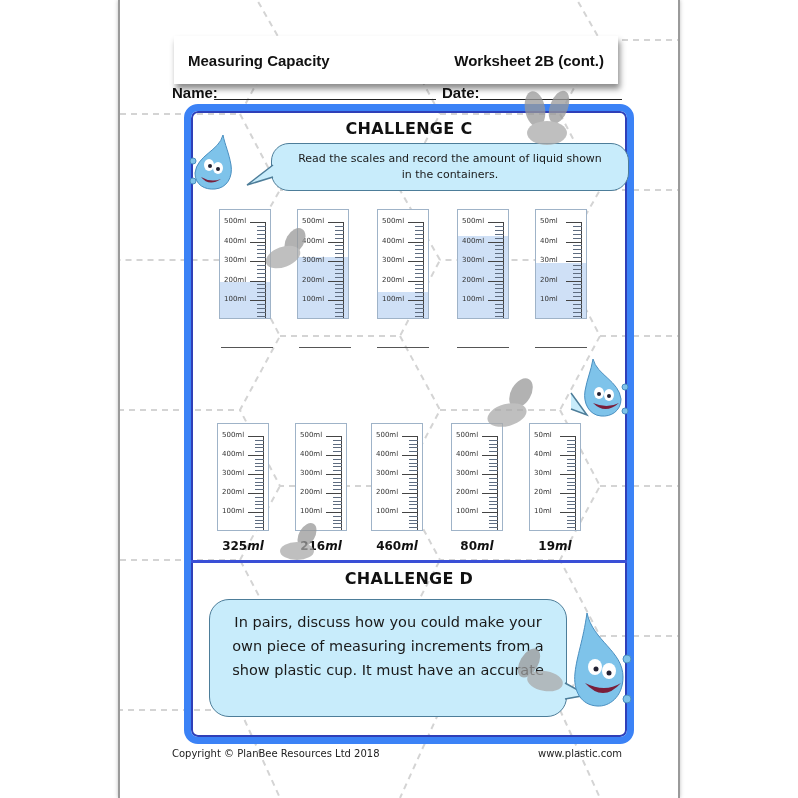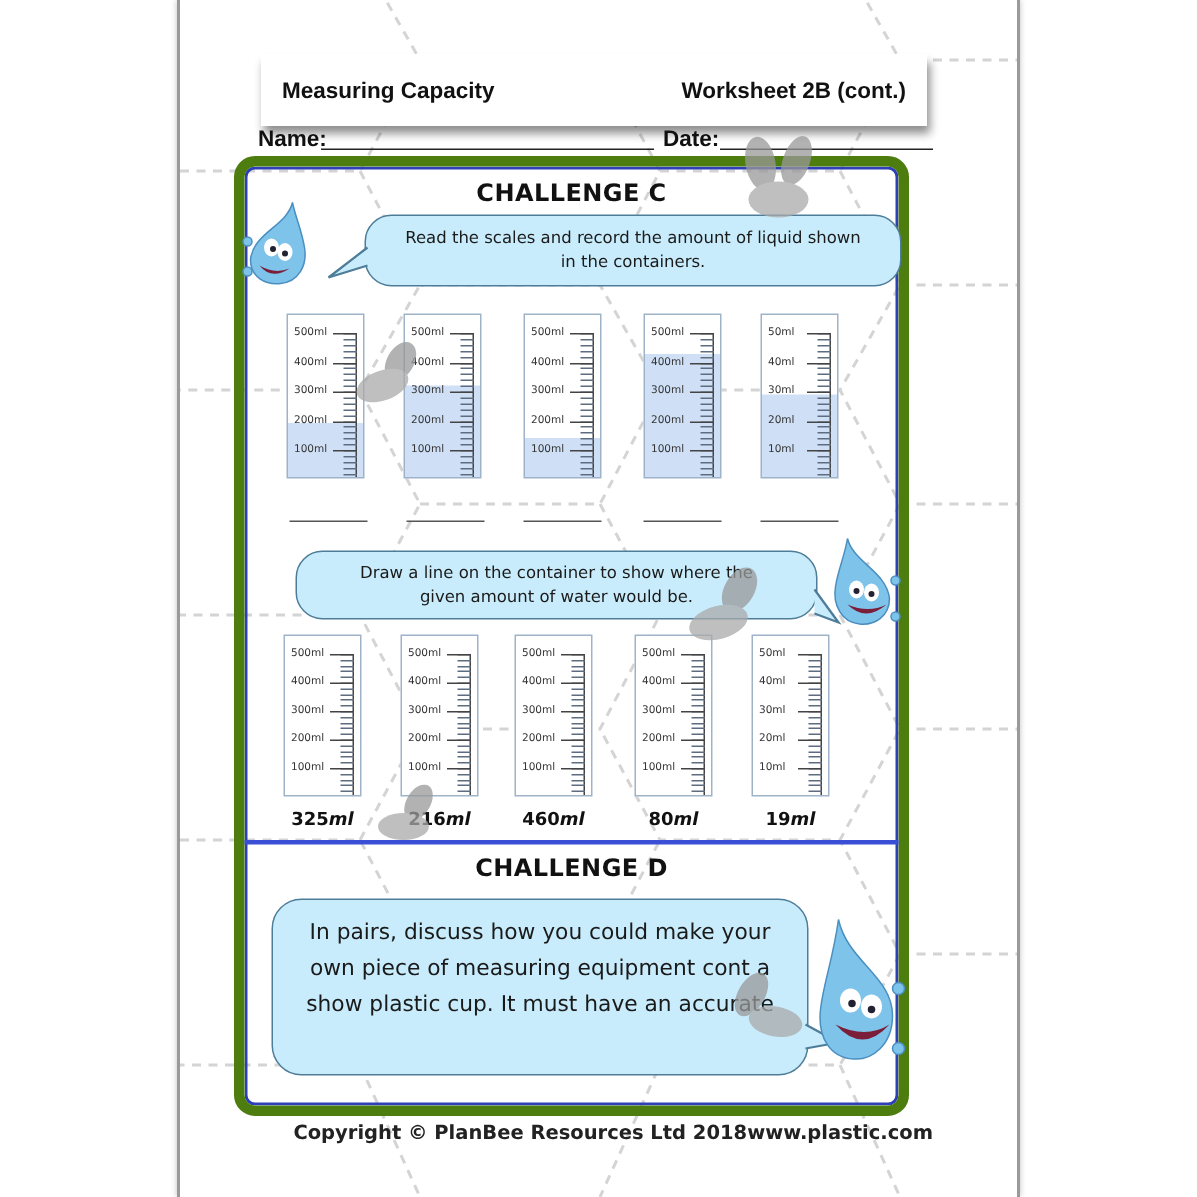--- a/index.html
+++ b/index.html
@@ -24,22 +24,22 @@
     font-family: "Liberation Sans", sans-serif; font-weight: bold; font-size: 15px;
   }
   .name-row {
     position: absolute; left: 52px; top: 82px; width: 450px; height: 22px;
     font-family: "Liberation Sans", sans-serif; font-weight: bold; font-size: 15px;
   }
   .name-row .lbl { position: absolute; top: 2px; }
   .name-row .line { position: absolute; top: 17px; height: 1px; background: #222; }
 
   .frame {
-    position: absolute; left: 36px; top: 104px; width: 450px; height: 640px;
-    border: 7px solid #4d7c0f; border-radius: 14px;
+    position: absolute; left: 64px; top: 104px; width: 450px; height: 640px;
+    border: 7px solid #3b82f6; border-radius: 14px;
     box-shadow: inset 0 0 0 2px #2f3fb8;
   }
   .frame-inner { position: absolute; inset: 0; }
   .divider { position: absolute; left: 0; right: 0; top: 449px; height: 3px; background: #3a4fd6; }
 
   .ch-title {
     position: absolute; left: 0; right: 0; text-align: center;
     font-weight: bold; font-size: 16px; letter-spacing: 0.3px;
   }
 
@@ -60,22 +60,22 @@
 
   .answer-line { position: absolute; height: 1px; background: #555; width: 52px; }
   .amount { position: absolute; font-weight: bold; font-size: 12px; width: 60px; text-align: center; }
   .amount i { font-weight: bold; }
 
   .droplet { position: absolute; }
   .bee { position: absolute; opacity: 0.75; }
 
   .footer {
     position: absolute; top: 748px; left: 52px; width: 450px;
-    font-size: 13px; font-weight: bold; color: #222;
-    display: flex; justify-content: flex-end;
+    font-size: 10px; font-weight: normal; color: #222;
+    display: flex; justify-content: space-between;
   }
 </style>
 </head>
 <body>
 
 <div class="sheet">
 
   <svg class="watermark" width="562" height="798" viewBox="0 0 562 798">
     <g stroke="#d4d4d4" stroke-width="2" stroke-dasharray="6,5" fill="none">
       <path d="M0 114 H120 L160 40 L120 -30"></path>
@@ -337,24 +337,20 @@
             <div class="major" style="top: 90px; left: 30px; right: 4px;"></div>
           </div>
         </div>
 
       <div class="answer-line" style="left:30px;top:236px"></div>
       <div class="answer-line" style="left:108px;top:236px"></div>
       <div class="answer-line" style="left:186px;top:236px"></div>
       <div class="answer-line" style="left:266px;top:236px"></div>
       <div class="answer-line" style="left:344px;top:236px"></div>
 
-      <div class="bubble" style="left:34px;top:256px;width:348px;height:46px;font-size:11px;padding-top:6px;line-height:16px">
-        <span class="l">Draw a line on the container to show where the</span>
-        <span class="l">given amount of water would be.</span>
-      </div>
       <svg style="position:absolute;left:378px;top:280px" width="20" height="26">
         <path d="M2 2 L18 24 L2 18" fill="#c8ecfb" stroke="#4d7d99" stroke-width="1.5"></path>
       </svg>
 
       <svg class="droplet" style="left:388px;top:246px" width="52" height="62" viewBox="0 0 52 62">
         <path d="M14 2 C18 18 40 24 42 42 C42 54 32 60 22 59 C10 58 4 46 6 34 C8 22 12 14 14 2 Z" fill="#7ec3ea" stroke="#4a8fc0" stroke-width="1"></path>
         <ellipse cx="20" cy="36" rx="5" ry="6" fill="#fff"></ellipse>
           <ellipse cx="30" cy="38" rx="5" ry="6" fill="#fff"></ellipse>
         <circle cx="20" cy="37" r="2" fill="#223"></circle>
           <circle cx="30" cy="39" r="2" fill="#223"></circle>
@@ -560,21 +556,21 @@
           </div>
           <div class="amount" style="left: 334px; top: 428px;"><span>19</span><i>ml</i></div>
         </div>
 
       <div class="divider"></div>
 
       <div class="ch-title" style="top:458px">CHALLENGE D</div>
 
       <div class="bubble" style="left:18px;top:488px;width:358px;height:118px;font-size:14.5px;padding-top:10px;line-height:24px;border-radius:20px">
         <span class="l">In pairs, discuss how you could make your</span>
-        <span class="l">own piece of measuring equipment cont a</span>
+        <span class="l">own piece of measuring increments from a</span>
         <span class="l">show plastic cup. It must have an accurate</span>
       </div>
       <svg style="position:absolute;left:372px;top:568px" width="26" height="24">
         <path d="M2 4 L24 16 L2 20" fill="#c8ecfb" stroke="#4d7d99" stroke-width="1.5"></path>
       </svg>
 
       <svg class="droplet" style="left:378px;top:500px" width="64" height="100" viewBox="0 0 64 100">
         <path d="M18 2 C24 30 54 40 54 66 C54 86 40 96 28 95 C12 94 4 80 6 62 C8 44 14 30 18 2 Z" fill="#7ec3ea" stroke="#4a8fc0" stroke-width="1"></path>
         <ellipse cx="26" cy="56" rx="7" ry="8" fill="#fff"></ellipse>
           <ellipse cx="40" cy="60" rx="7" ry="8" fill="#fff"></ellipse>

